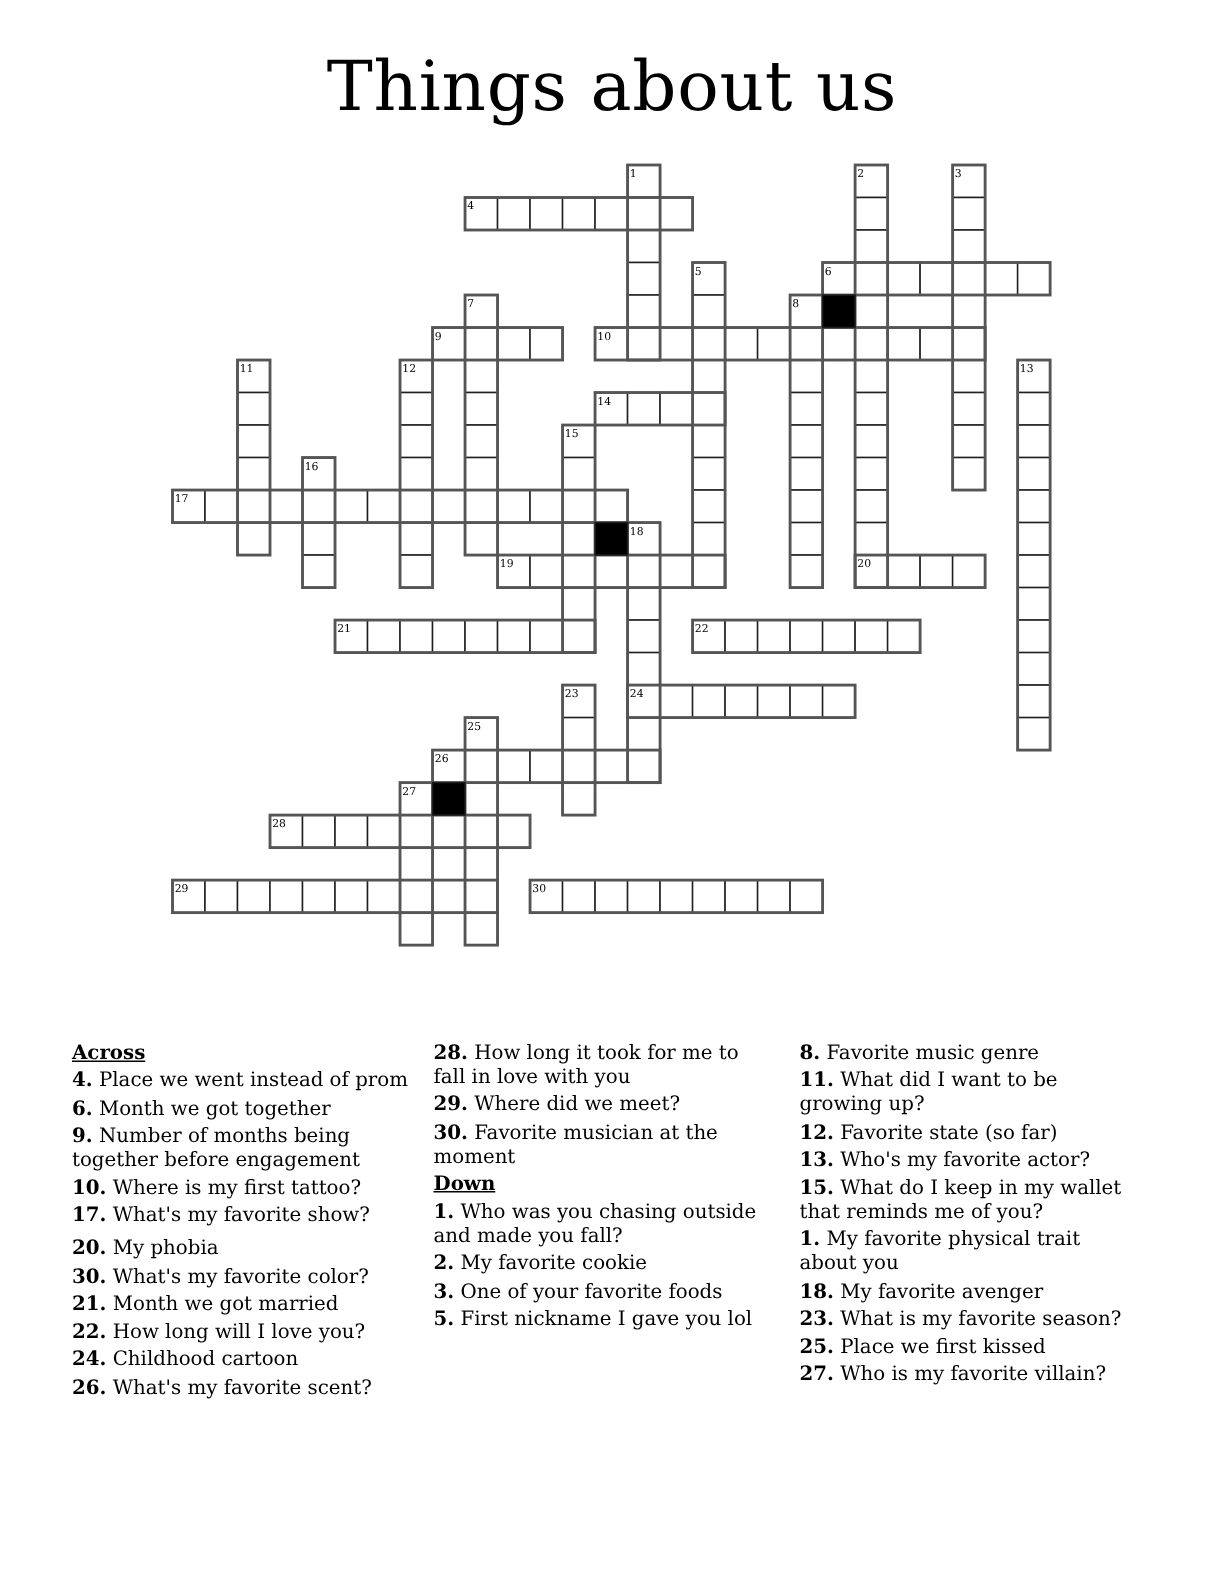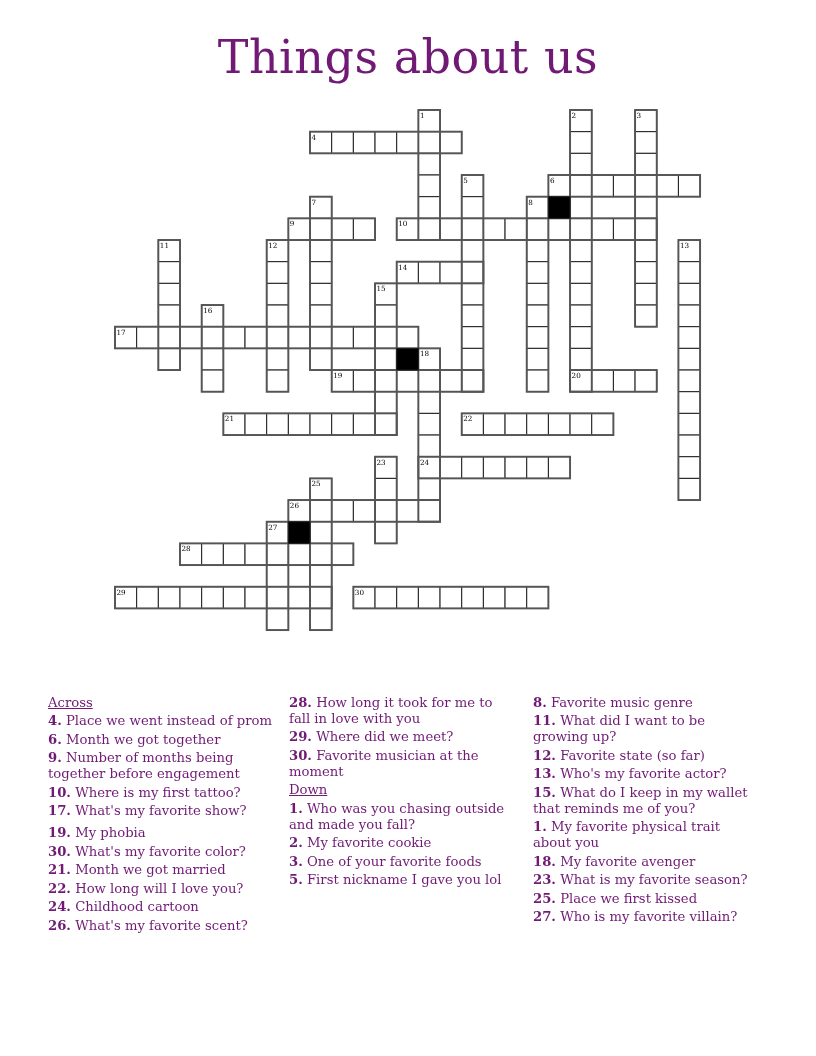--- a/index.html
+++ b/index.html
@@ -1,29 +1,29 @@
 <!DOCTYPE html>
 <html><head>
 <meta charset="utf-8">
 <style>
   html,body{margin:0;padding:0;background:#888;}
   .page{
     position:relative;width:816px;height:1056px;margin:0 auto;
     background:#ffffff;overflow:hidden;
-    font-family:"DejaVu Serif","Liberation Serif",serif;color:#701a75;
+    font-family:"DejaVu Serif","Liberation Serif",serif;color:#000000;
   }
   .title{
     position:absolute;top:30px;left:0;width:816px;margin:0;
     text-align:center;font-size:46px;font-weight:400;letter-spacing:0.5px;
   }
   #grid-svg{position:absolute;left:0;top:0;}
   .clues{position:absolute;top:695px;left:0;width:816px;}
   .clue-col{position:absolute;top:0;}
   .clue-col p{margin:0 0 2.5px 0;font-size:13.2px;line-height:1.21;}
-  .clue-head{font-size:15px;font-weight:normal;text-decoration:underline;margin:0 0 4px 0;}
+  .clue-head{font-size:15px;font-weight:bold;text-decoration:underline;margin:0 0 4px 0;}
   .clue-num{font-weight:bold;}
   .gap-before{margin-top:6px !important;}
 </style>
 </head>
 <body>
 
 <div class="page">
 
   <h1 class="title">Things about us</h1>
 
@@ -297,21 +297,21 @@
     </svg>
 
   <div class="clues">
     <div class="clue-col" id="clue-col-0" style="left: 48px; width: 232px;">
         <p class="clue-head">Across</p>
         <p><span class="clue-num">4.</span> Place we went instead of prom</p>
         <p><span class="clue-num">6.</span> Month we got together</p>
         <p><span class="clue-num">9.</span> Number of months being together before engagement</p>
         <p><span class="clue-num">10.</span> Where is my first tattoo?</p>
         <p><span class="clue-num">17.</span> What's my favorite show?</p>
-        <p class="gap-before"><span class="clue-num">19.</span> My phobia</p>
+        <p class="gap-before"><span class="clue-num">20.</span> My phobia</p>
         <p><span class="clue-num">30.</span> What's my favorite color?</p>
         <p><span class="clue-num">21.</span> Month we got married</p>
         <p><span class="clue-num">22.</span> How long will I love you?</p>
         <p><span class="clue-num">24.</span> Childhood cartoon</p>
         <p><span class="clue-num">26.</span> What's my favorite scent?</p>
       </div>
     <div class="clue-col" id="clue-col-1" style="left: 289px; width: 224px;">
         <p><span class="clue-num">28.</span> How long it took for me to fall in love with you</p>
         <p><span class="clue-num">29.</span> Where did we meet?</p>
         <p><span class="clue-num">30.</span> Favorite musician at the moment</p>

